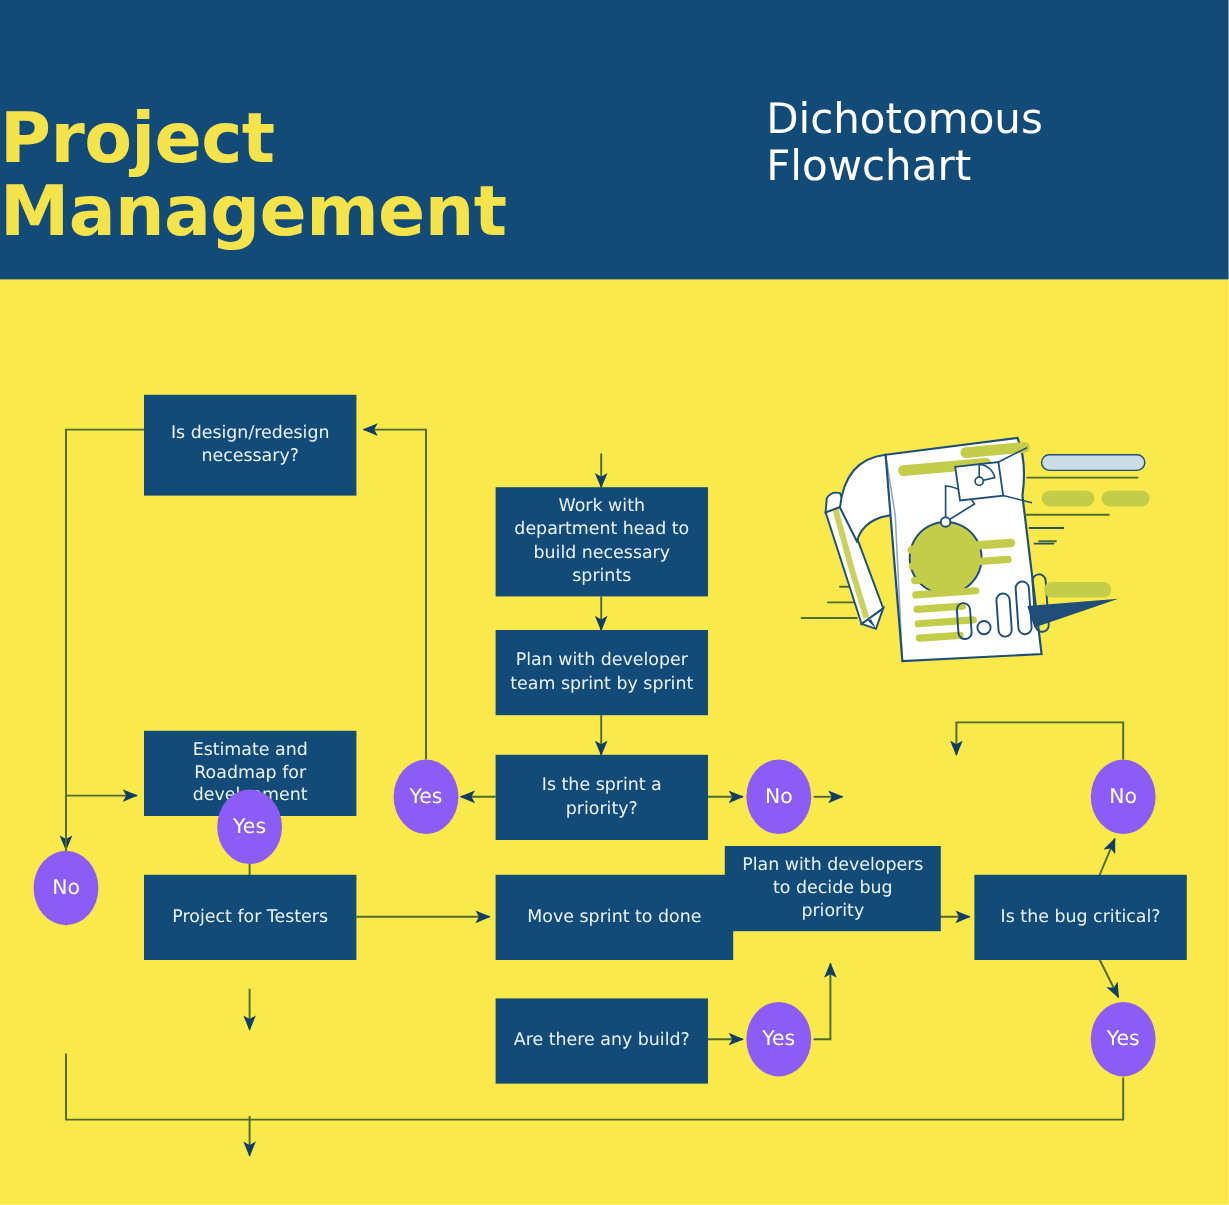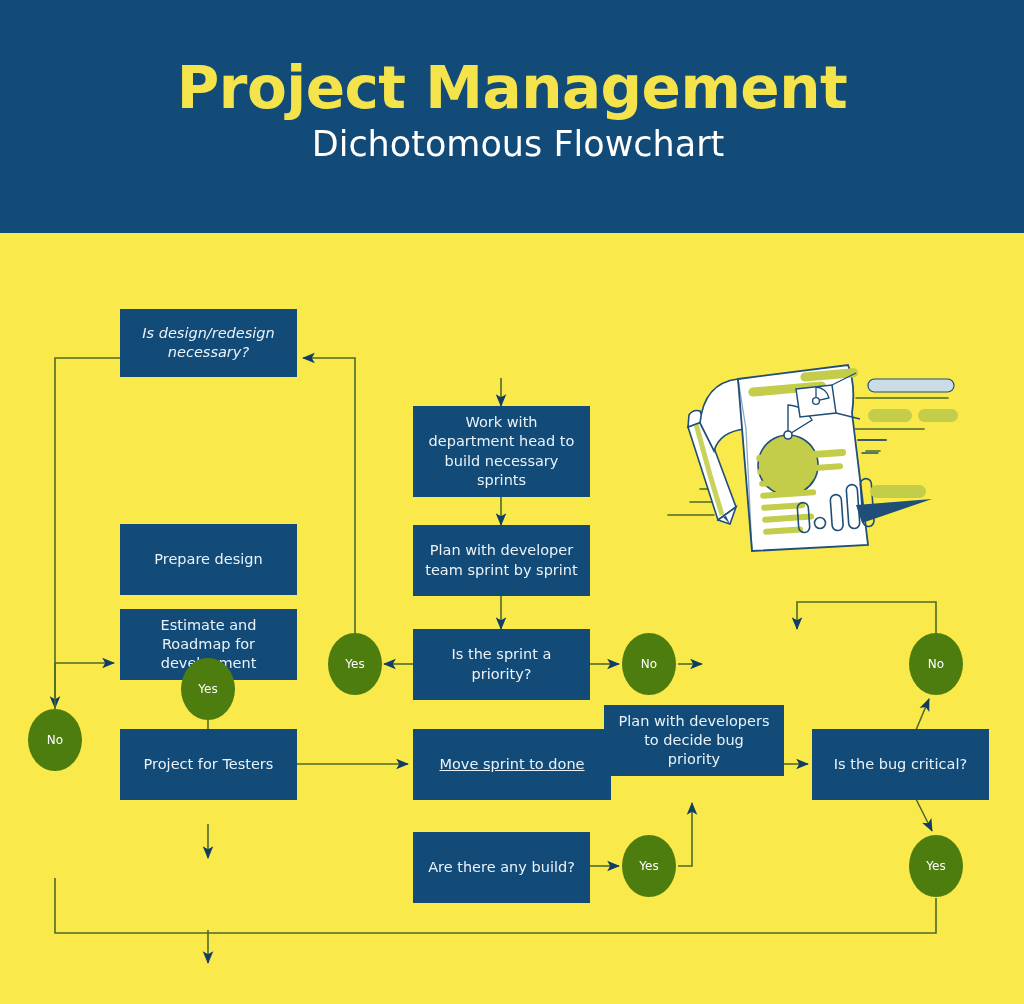--- a/index.html
+++ b/index.html
@@ -17,23 +17,23 @@
     background: #F9E94A;
   }
   
   #header {
     position: absolute;
     left: 0; top: 0;
     width: 1024px;
     height: 233px;
     background: #124A78;
     display: flex;
-    flex-direction: column;
+    flex-direction: row;
     align-items: center;
-    justify-content: flex-start;
+    justify-content: flex-end;
   }
   #title {
     margin-top: 58px;
     font-size: 58px;
     font-weight: bold;
     color: #F4E34B;
     letter-spacing: -0.5px;
     line-height: 1.05;
     font-family: "DejaVu Sans", "Liberation Sans", sans-serif;
   }
@@ -71,28 +71,28 @@
     justify-content: center;
     text-align: center;
     font-size: 14.5px;
     line-height: 1.32;
     padding: 4px 8px;
     white-space: pre-line;
   }
   .dec {
     position: absolute;
     box-sizing: border-box;
-    background: #4d7c0f;
+    background: #8b5cf6;
     color: #FFFFFF;
     border-radius: 50%;
     display: flex;
     align-items: center;
     justify-content: center;
     text-align: center;
-    font-size: 12px;
+    font-size: 17px;
     line-height: 1;
   }
   
   #illustration {
     position: absolute;
     left: 660px;
     top: 122px;
     width: 300px;
     height: 220px;
   }
@@ -168,32 +168,31 @@
 build necessary
 sprints</div>
 
     <div class="node" style="left:413px; top:292px; width:177px; height:71px;">Plan with developer
 team sprint by sprint</div>
 
     <div class="node" style="left:413px; top:396px; width:177px; height:71px;">Is the sprint a
 priority?</div>
 
 
-    <div class="node" style="left:120px; top:76px; width:177px; height:68px;font-style:italic;">Is design/redesign
+    <div class="node" style="left:120px; top:96px; width:177px; height:84px;">Is design/redesign
 necessary?</div>
 
-    <div class="node" style="left:120px; top:291px; width:177px; height:71px;">Prepare design</div>
 
     <div class="node" style="left:120px; top:376px; width:177px; height:71px;">Estimate and
 Roadmap for
 development</div>
 
     <div class="node" style="left:120px; top:496px; width:177px; height:71px;">Project for Testers</div>
 
-    <div class="node" style="left:413px; top:496px; width:198px; height:71px;text-decoration:underline;">Move sprint to done</div>
+    <div class="node" style="left:413px; top:496px; width:198px; height:71px;">Move sprint to done</div>
 
     <div class="node" style="left:413px; top:599px; width:177px; height:71px;">Are there any build?</div>
 
     <div class="node" style="left:604px; top:472px; width:180px; height:71px;">Plan with developers
 to decide bug
 priority</div>
 
     <div class="node" style="left:812px; top:496px; width:177px; height:71px;">Is the bug critical?</div>
 
     <div class="dec" style="left:28px; top:476px; width:54px; height:62px;">No</div>

